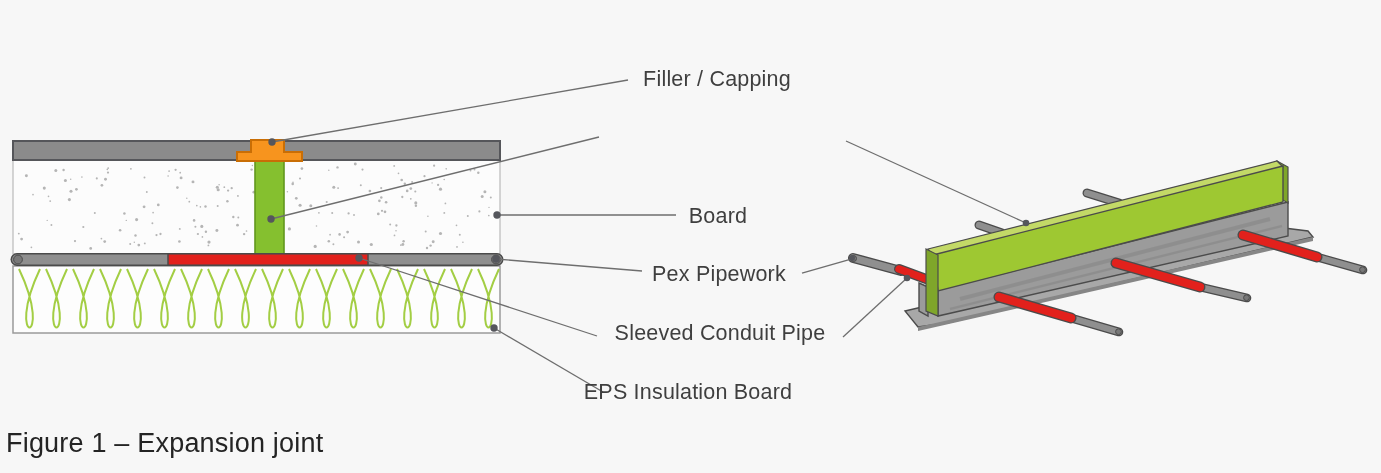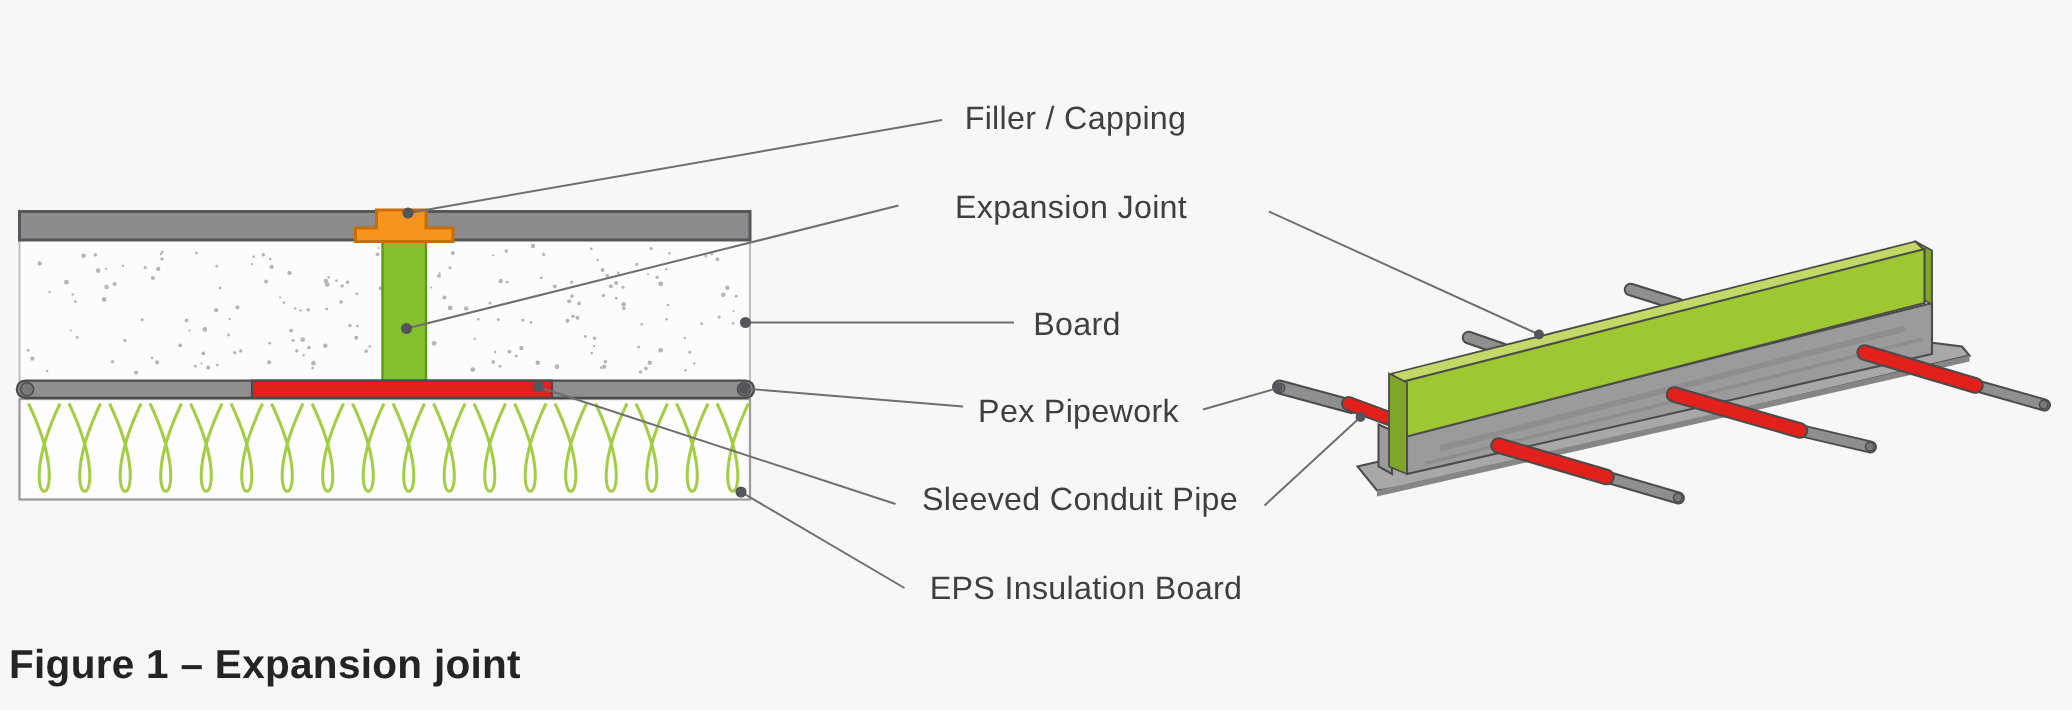--- a/index.html
+++ b/index.html
@@ -30,21 +30,21 @@
   .streak{stroke:rgba(0,0,0,.08);fill:none;}
 
   
   .leader{stroke:var(--leader);stroke-width:1.3;fill:none;}
   .ldot{fill:var(--dot);}
 
   
   .label{position:absolute;color:var(--label-text);font-size:21.5px;line-height:28px;
          white-space:nowrap;transform:translateX(-50%);text-align:left;letter-spacing:.2px;}
   .caption{position:absolute;left:6px;top:428px;color:var(--caption-text);
-           font-size:27px;font-weight:700;letter-spacing:.2px;}
+           font-size:27px;font-weight:400;letter-spacing:.2px;}
 </style>
 </head>
 <body>
 
 <div class="canvas">
 
   <svg class="layer" viewBox="0 0 1381 473">
 
     <g>
 
@@ -346,21 +346,20 @@
     <circle class="ldot" cx="497" cy="215" r="3.7"></circle>
     <circle class="ldot" cx="496" cy="259" r="3.7"></circle>
     <circle class="ldot" cx="852" cy="258" r="3"></circle>
     <circle class="ldot" cx="359" cy="258" r="3.7"></circle>
     <circle class="ldot" cx="907" cy="278" r="3.3"></circle>
     <circle class="ldot" cx="494" cy="328" r="3.7"></circle>
   </svg>
 
   <div class="label" style="left:717px;top:65px">Filler / Capping</div>
   <div class="label" style="left:714px;top:124px">
-    <div>Expansion Joint</div>
   </div>
   <div class="label" style="left:718px;top:202px">Board</div>
   <div class="label" style="left:720px;top:319px">Sleeved Conduit Pipe</div>
   <div class="label" style="left:719px;top:260px">Pex Pipework</div>
-  <div class="label" style="left:724px;top:378px">EPS Insulation Board</div>
+  <div class="label" style="left:688px;top:378px">EPS Insulation Board</div>
 
   <div class="caption">Figure 1 – Expansion joint</div>
 </div>
 
 </body></html>

